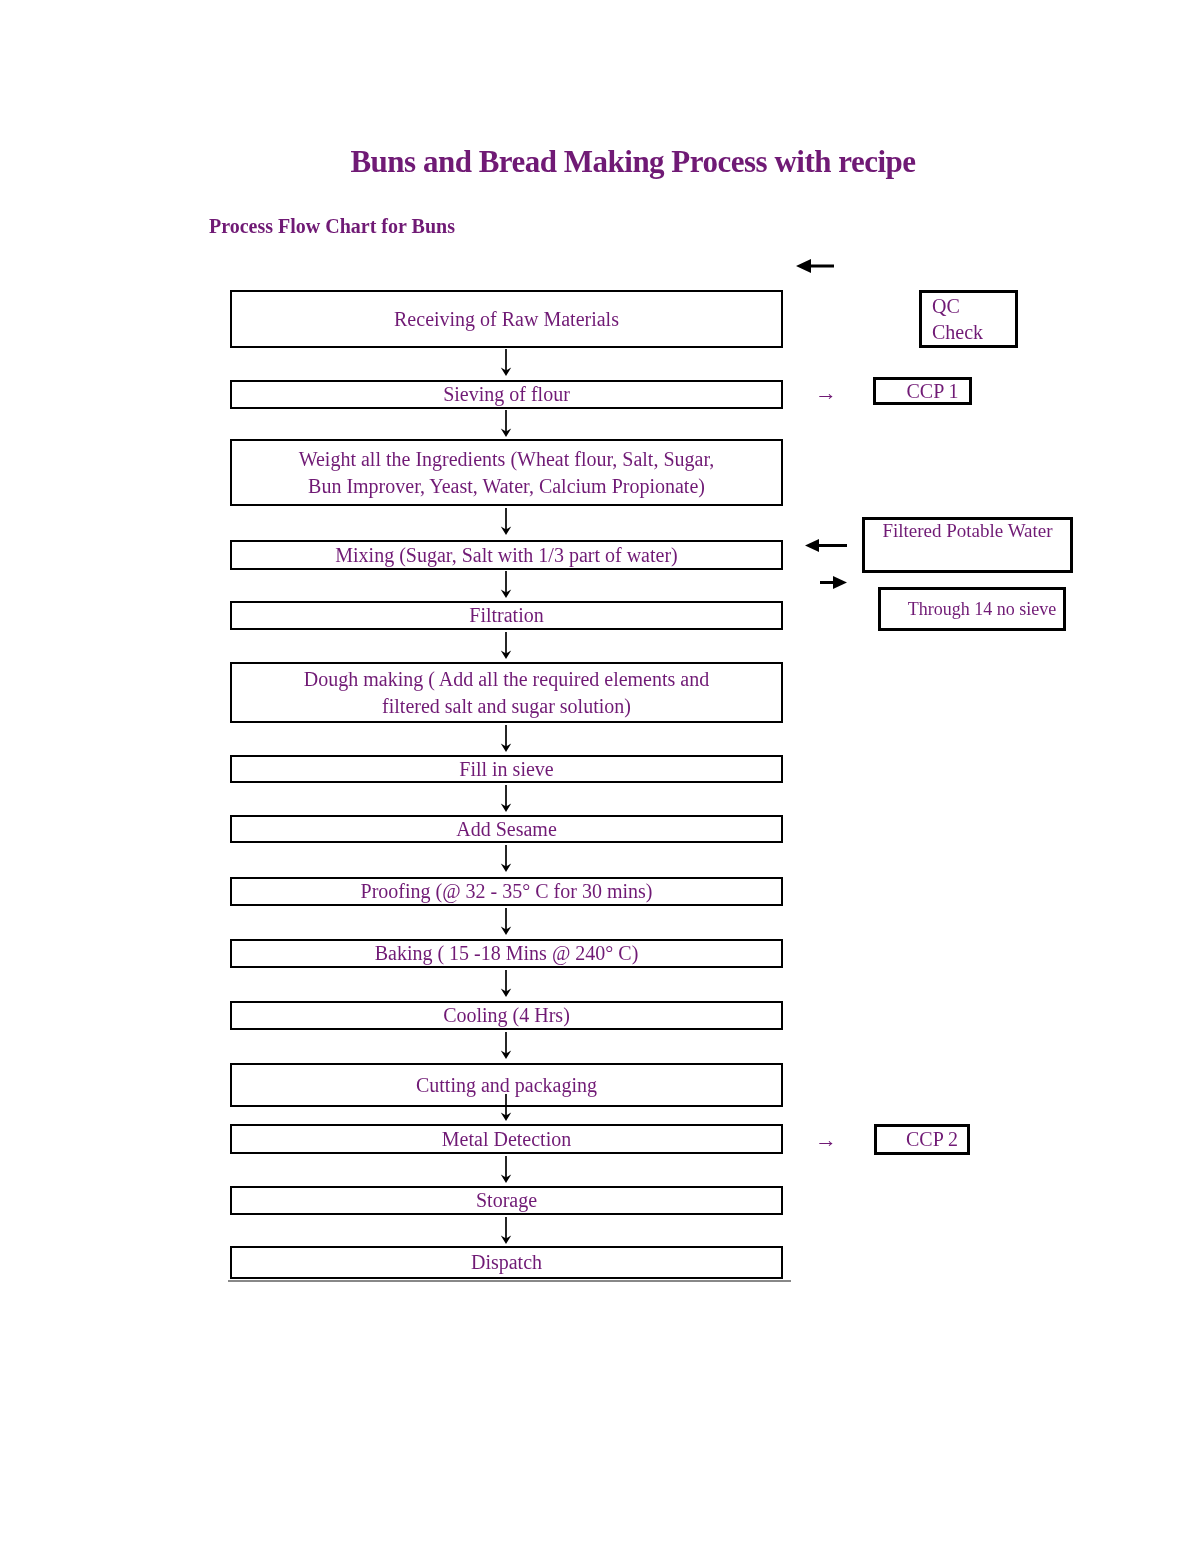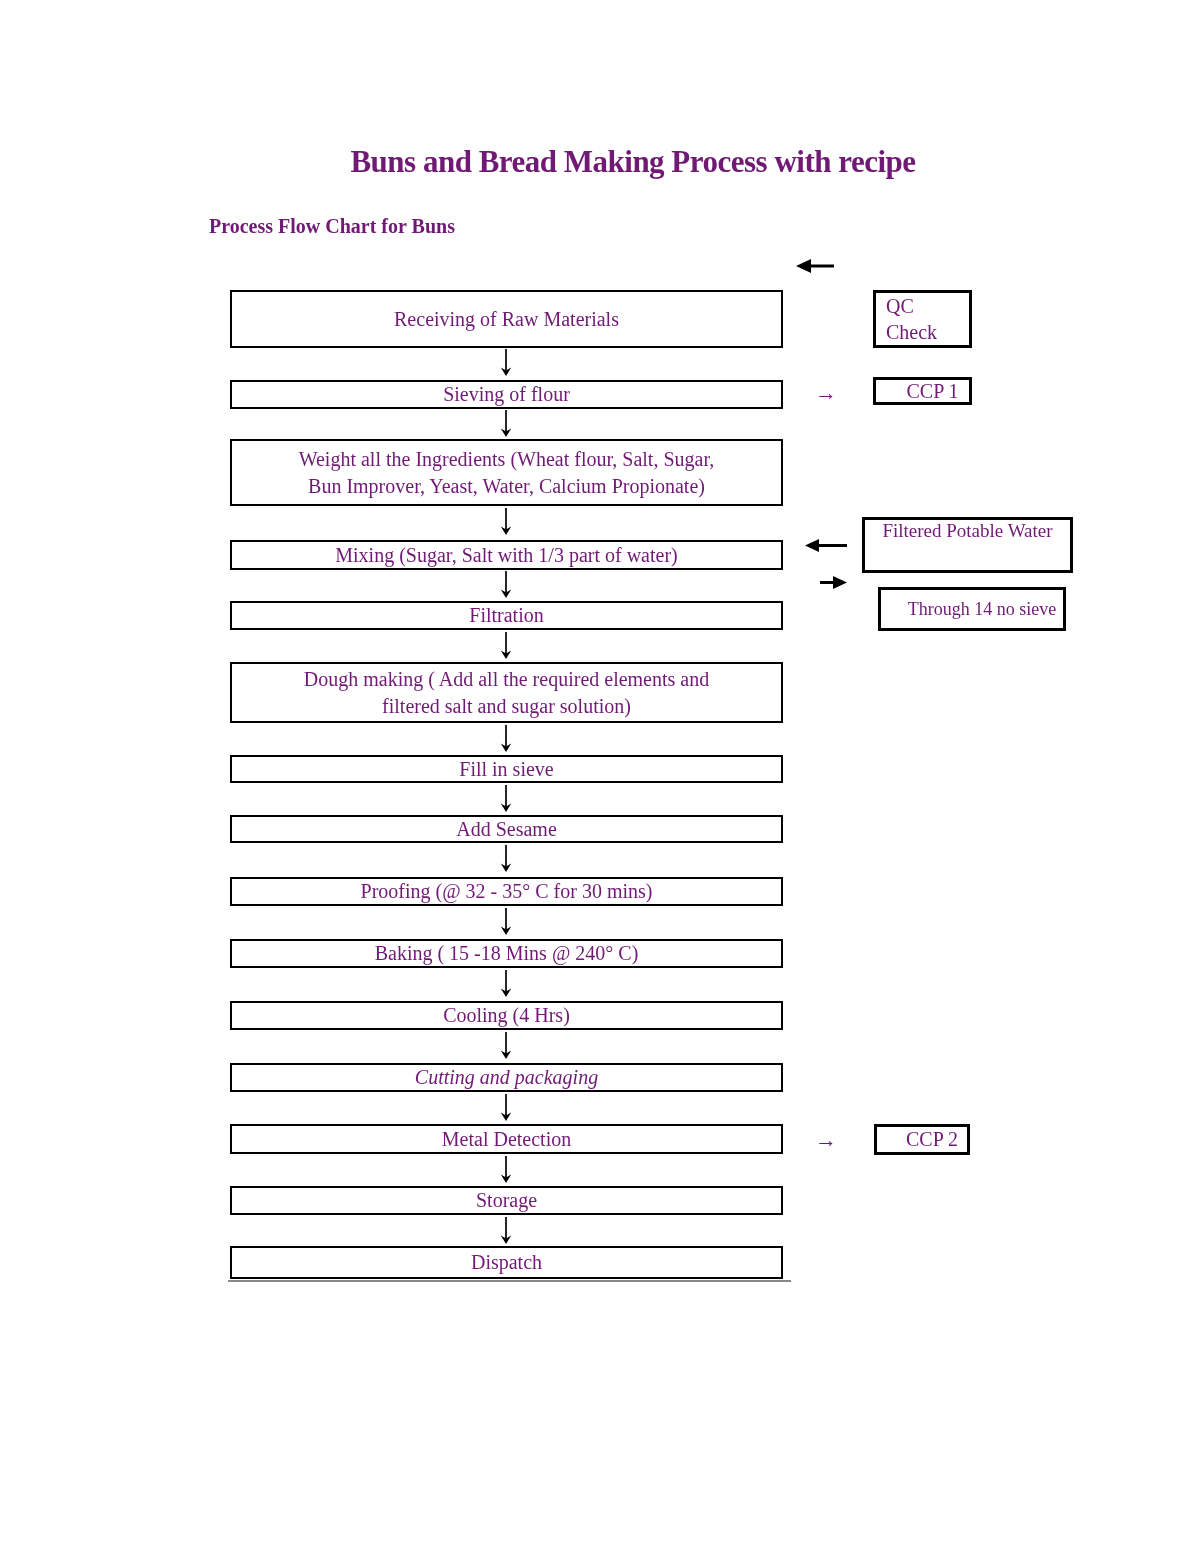--- a/index.html
+++ b/index.html
@@ -105,21 +105,21 @@
 Bun Improver, Yeast, Water, Calcium Propionate)</div>
   <div class="flow-box" style="top:540px;height:30px;">Mixing (Sugar, Salt with 1/3 part of water)</div>
   <div class="flow-box" style="top:601px;height:29px;text-align:right;">Filtration</div>
   <div class="flow-box" style="top:662px;height:61px;">Dough making ( Add all the required elements and
 filtered salt and sugar solution)</div>
   <div class="flow-box" style="top:755px;height:28px;">Fill in sieve</div>
   <div class="flow-box" style="top:815px;height:28px;">Add Sesame</div>
   <div class="flow-box" style="top:877px;height:29px;">Proofing (@ 32 - 35° C for 30 mins)</div>
   <div class="flow-box" style="top:939px;height:29px;">Baking ( 15 -18 Mins @ 240° C)</div>
   <div class="flow-box" style="top:1001px;height:29px;">Cooling (4 Hrs)</div>
-  <div class="flow-box" style="top:1063px;height:29px;font-style:italic;">Cutting and packaging</div>
+  <div class="flow-box" style="top:1063px;height:44px;">Cutting and packaging</div>
   <div class="flow-box" style="top:1124px;height:30px;">Metal Detection</div>
   <div class="flow-box" style="top:1186px;height:29px;">Storage</div>
   <div class="flow-box" style="top:1246px;height:33px;">Dispatch</div>
   <div class="shadow-line"></div>
 
   <div class="down-arrow" style="left:498px;top:349px;">
       <svg width="16" height="27" viewBox="0 0 16 27">
         <line x1="8" y1="0" x2="8" y2="25" stroke="#000" stroke-width="1.7"></line>
         <path d="M8 27 L2.8 18.5 L8 21.5 L13.2 18.5 Z" fill="#000"></path>
       </svg>
@@ -202,21 +202,21 @@
         <path d="M8 27 L2.8 18.5 L8 21.5 L13.2 18.5 Z" fill="#000"></path>
       </svg>
     </div>
 
   <div class="bold-arrow" style="left:796px;top:259px;">
     <svg width="38" height="14" viewBox="0 0 38 14">
         <rect x="12" y="5.5" width="26" height="3" fill="#000"></rect>
         <path d="M0 7 L15 0 L15 14 Z" fill="#000"></path>
       </svg>
   </div>
-  <div class="side-box qc-box" style="left:873px;top:290px;width:99px;height:58px;">QC
+  <div class="side-box qc-box" style="left:919px;top:290px;width:99px;height:58px;">QC
 Check</div>
 
   <div class="thin-arrow" style="left:815px;top:382px;">→</div>
   <div class="side-box center" style="left:873px;top:377px;width:99px;height:28px;">CCP 1</div>
 
   <div class="bold-arrow" style="left:805px;top:539px;">
     <svg width="42" height="13" viewBox="0 0 42 13">
         <rect x="12" y="5" width="30" height="3" fill="#000"></rect>
         <path d="M0 6.5 L14 0 L14 13 Z" fill="#000"></path>
       </svg>

